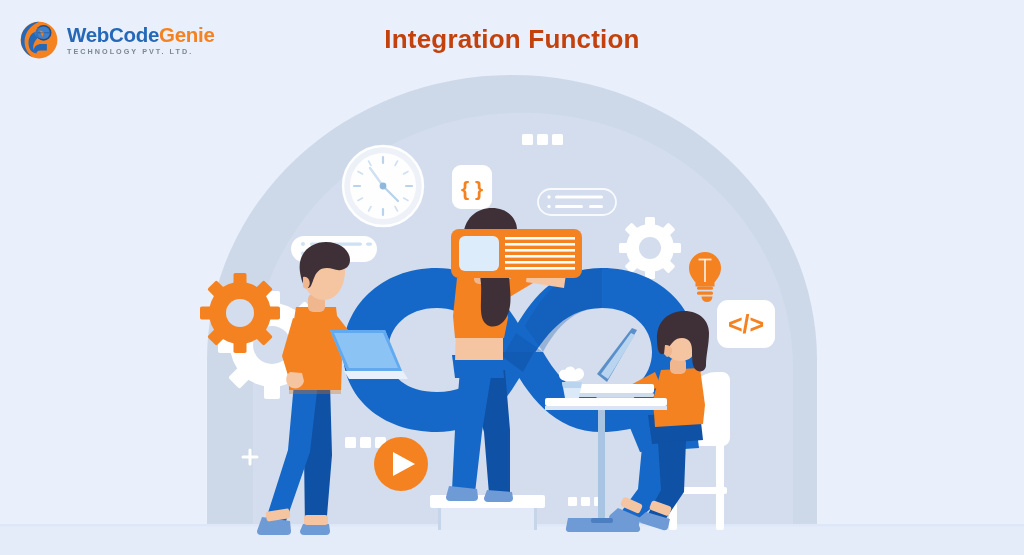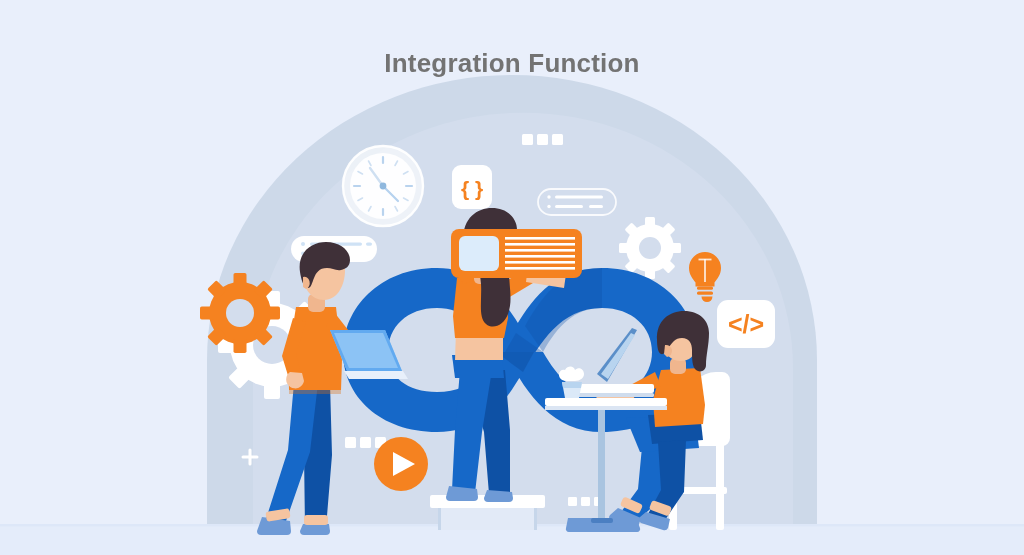--- a/index.html
+++ b/index.html
@@ -52,23 +52,22 @@
   }
 
   #page-title {
     position: absolute;
     left: 0;
     right: 0;
     top: 24px;
     text-align: center;
     font-size: 26px;
     font-weight: 700;
-    color: #737373;
+    color: #c2410c;
     letter-spacing: 0.2px;
-    margin-top: 24px;
   }
 
   
   #illustration {
     position: absolute;
     left: 0;
     top: 0;
     width: 1024px;
     height: 555px;
   }
@@ -403,16 +402,33 @@
       </g>
     </g>
 
     <g>
       <circle cx="401" cy="464" r="27" fill="#f58220"></circle>
       <path d="M393 452 L415 464 L393 476 Z" fill="#ffffff"></path>
     </g>
 
   </svg>
 
+  <div id="logo">
+    <svg id="logo-mark" viewBox="0 0 64 64">
+      <path d="M32 4 A28 28 0 1 0 32 60 A28 28 0 0 0 32 4 Z" fill="#f58220"></path>
+      <path d="M32 4 A28 28 0 0 0 22 58 C 14 52, 10 44, 10 34 C 10 20, 20 9, 32 4 Z" fill="#2568b8"></path>
+      <path d="M16 36 C 16 24, 26 16, 38 18 C 34 24, 30 28, 26 34 C 22 40, 22 48, 28 52 C 20 52, 16 44, 16 36 Z" fill="#2568b8"></path>
+      <path d="M24 48 C 24 42, 29 38, 36 38 L 44 38 L 44 48 L 34 48 C 30 48, 28 50, 28 53 Z" fill="#2568b8"></path>
+      <circle cx="39" cy="21" r="12" fill="#1d4f8f"></circle>
+      <circle cx="39" cy="21" r="9.5" fill="#2a6cc0"></circle>
+      <path d="M39 11.5 a9.5 9.5 0 0 1 0 19 a14 9.5 0 0 1 0 -19 z" fill="#5a97d8" opacity="0.45"></path>
+      <path d="M33 17 l7 3 l-3 7 z" fill="#f58220"></path>
+      <line x1="29.5" y1="21" x2="48.5" y2="21" stroke="#1d4f8f" stroke-width="1.1" opacity="0.8"></line>
+    </svg>
+    <div id="logo-text">
+      <div id="logo-word"><span class="lw-blue">WebCode</span><span class="lw-orange">Genie</span></div>
+      <div id="logo-sub">TECHNOLOGY PVT. LTD.</div>
+    </div>
+  </div>
 
   <div id="page-title">Integration Function</div>
 
 </div>
 
 </body></html>

